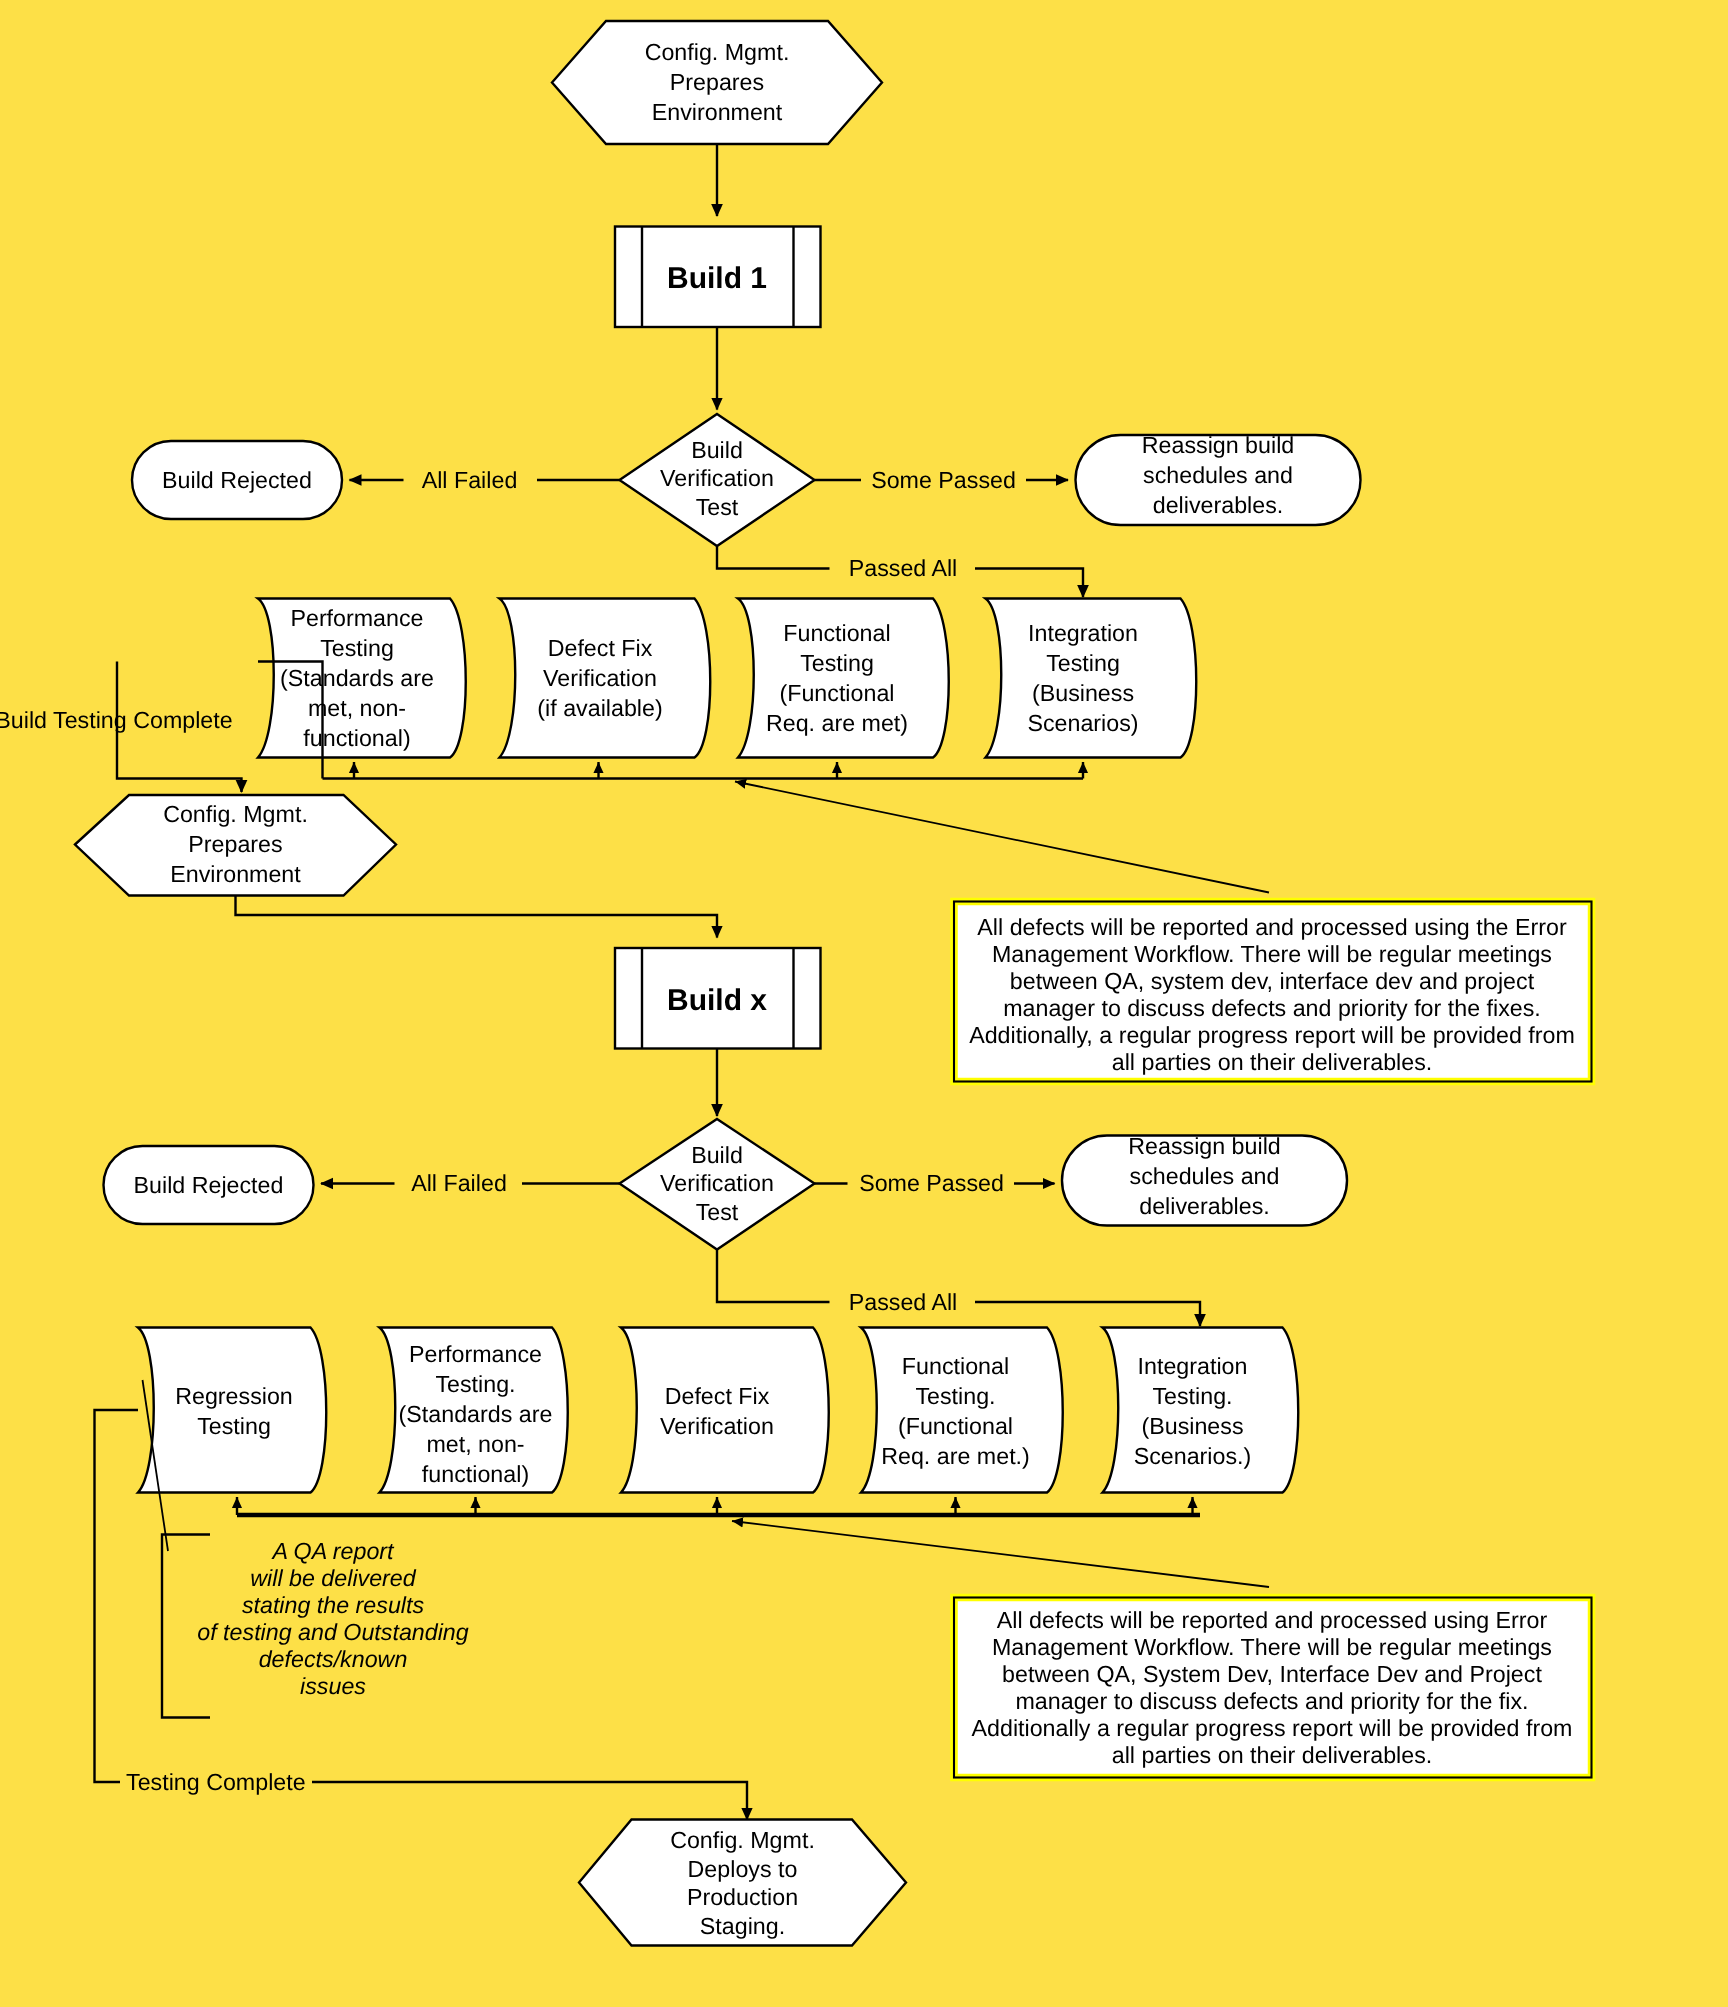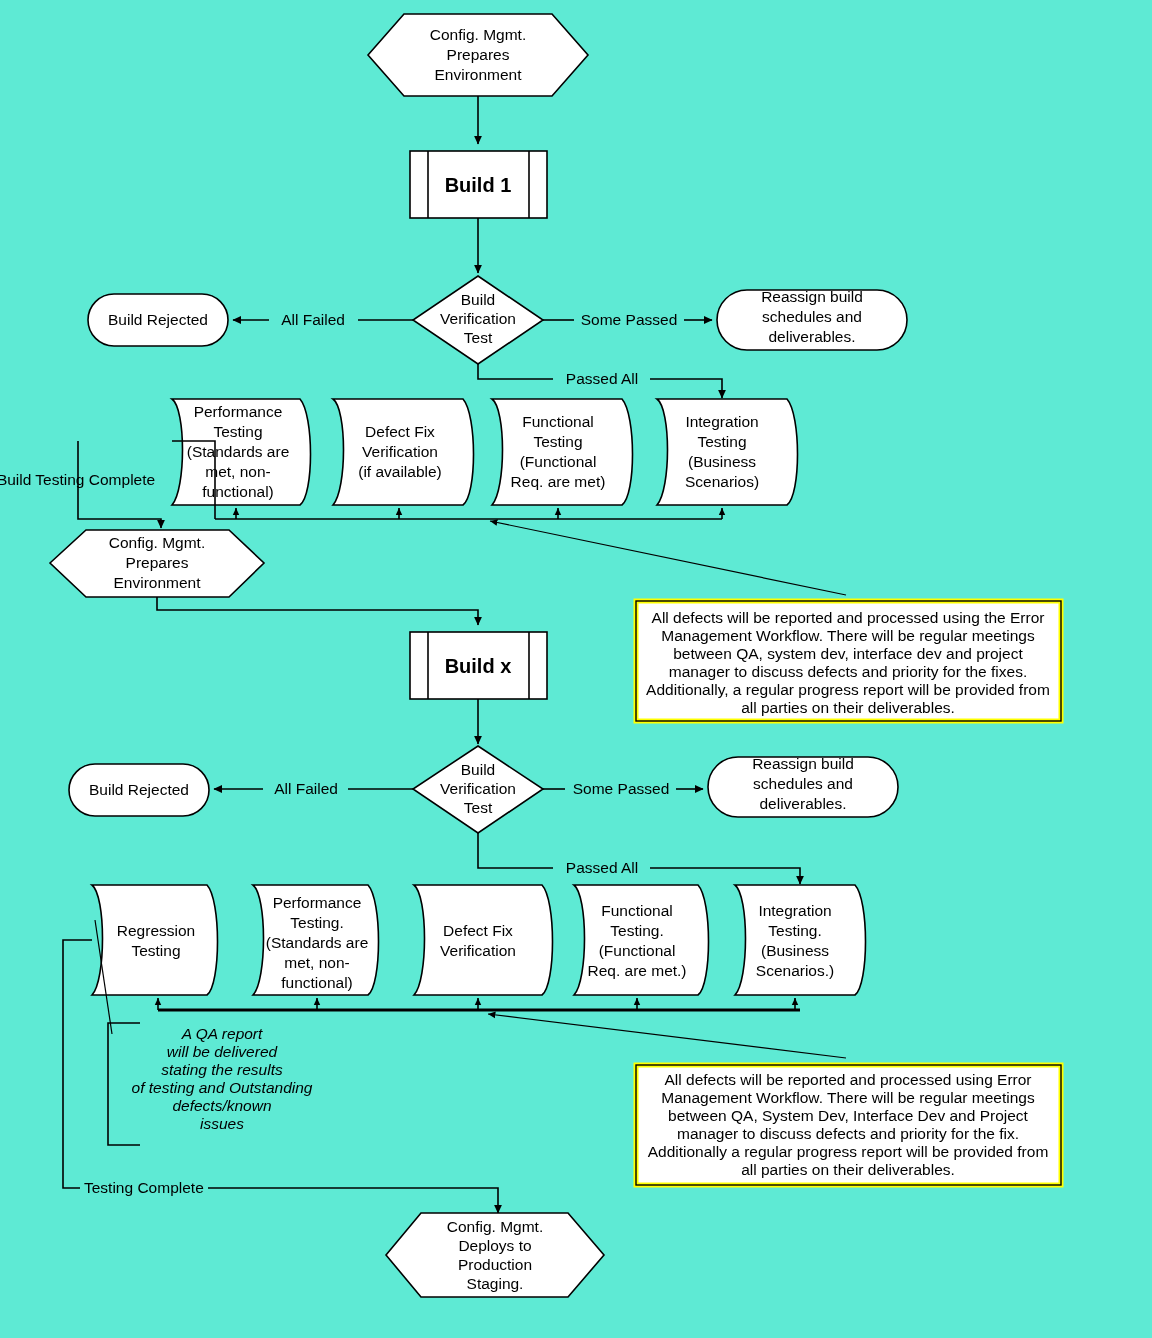--- a/index.html
+++ b/index.html
@@ -1,17 +1,17 @@
 <!DOCTYPE html>
 <html><head>
 <meta charset="utf-8">
 <style>
   html,body{margin:0;padding:0;background:#ffffff;}
   body{font-family:"Liberation Sans",sans-serif;}
-  #stage{position:relative;width:1152px;height:1338px;background:#5eead4;overflow:hidden;}
+  #stage{position:relative;width:1152px;height:1338px;background:#fde047;overflow:hidden;}
   svg{display:block;}
   .shape{fill:#ffffff;stroke:#000000;stroke-width:1.6;}
   .note{fill:#ffffff;stroke:#ffff00;stroke-width:5;}
   .noteInner{fill:none;stroke:#000000;stroke-width:1.4;}
   .ln{stroke:#000000;stroke-width:1.6;fill:none;}
   .lnThick{stroke:#000000;stroke-width:3;fill:none;}
   .lnThin{stroke:#000000;stroke-width:1.2;fill:none;}
   text{font-family:"Liberation Sans",sans-serif;fill:#000;}
   .t{font-size:15.5px;text-anchor:middle;}
   .tl{font-size:15.5px;text-anchor:start;}

